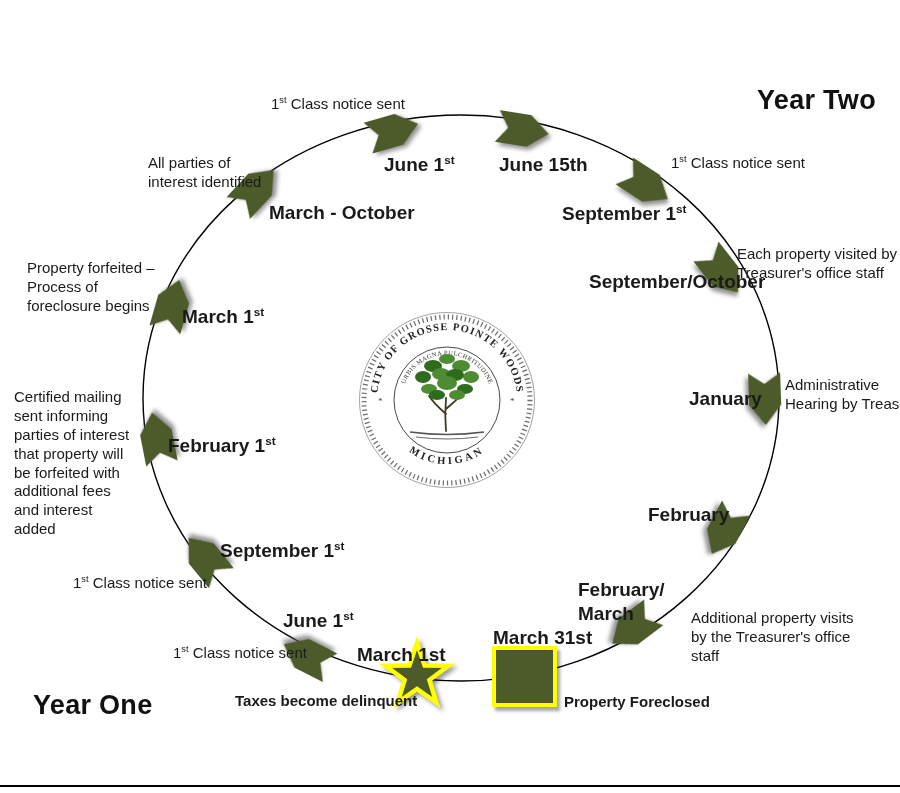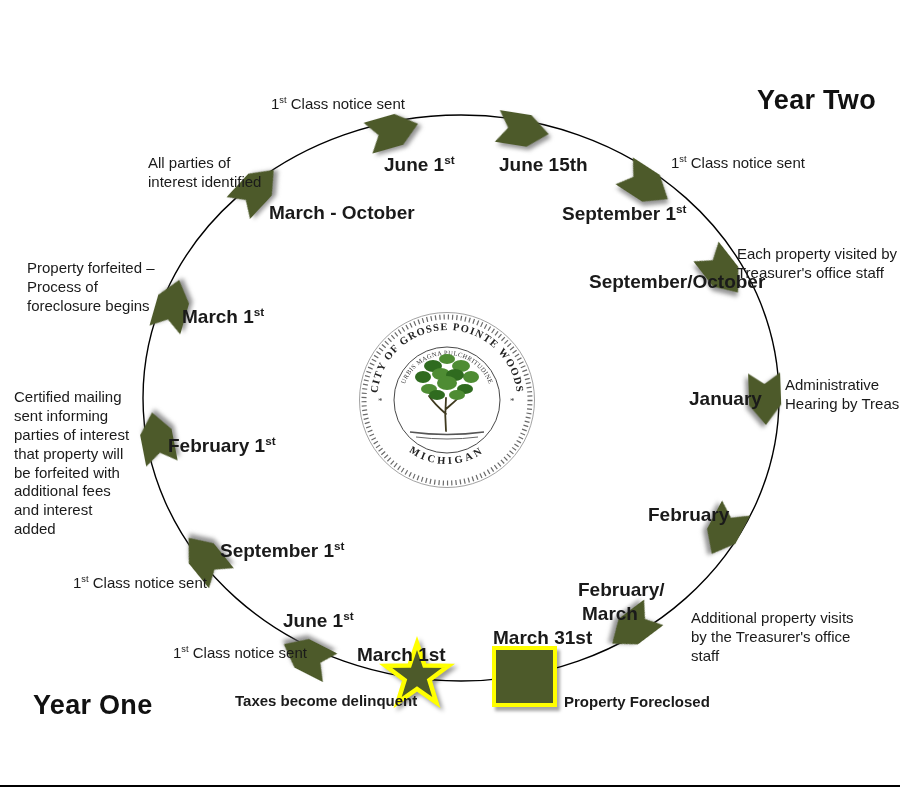--- a/index.html
+++ b/index.html
@@ -8,21 +8,21 @@
     width:900px; height:793px;
     font-family:"Liberation Sans", sans-serif;
     color:var(--ink,#1a1a1a);
   }
   .stage { position:relative; width:900px; height:793px; background:#fff; overflow:hidden; }
   svg.bg { position:absolute; left:0; top:0; }
 
   .lbl { position:absolute; font-size:15px; line-height:1.26; white-space:nowrap; color:var(--ink,#1a1a1a); }
   .date { font-weight:bold; font-size:19px; }
   .b { font-weight:bold;text-align:right; }
-  .ctr { text-align:center; }
+  .ctr { text-align:left; }
   sup { font-size:0.62em; vertical-align:super; line-height:0; }
 
   .big-title { position:absolute; font-size:27px; font-weight:600; letter-spacing:.3px; color:#111; }
 
   .cycle { fill:none; stroke:#000; stroke-width:1.4; }
   .arrow { fill:var(--arrow,#4d5a2a); filter:drop-shadow(3px 3px 2px rgba(90,90,90,.65)); }
   .star  { fill:var(--arrow,#4d5a2a); stroke:var(--highlight,#ffff00); stroke-width:4.5; stroke-linejoin:miter; filter:drop-shadow(3px 3px 2px rgba(0,0,0,.4)); }
 
   .square-marker {
     position:absolute; left:492px; top:646px; width:65px; height:61px;

